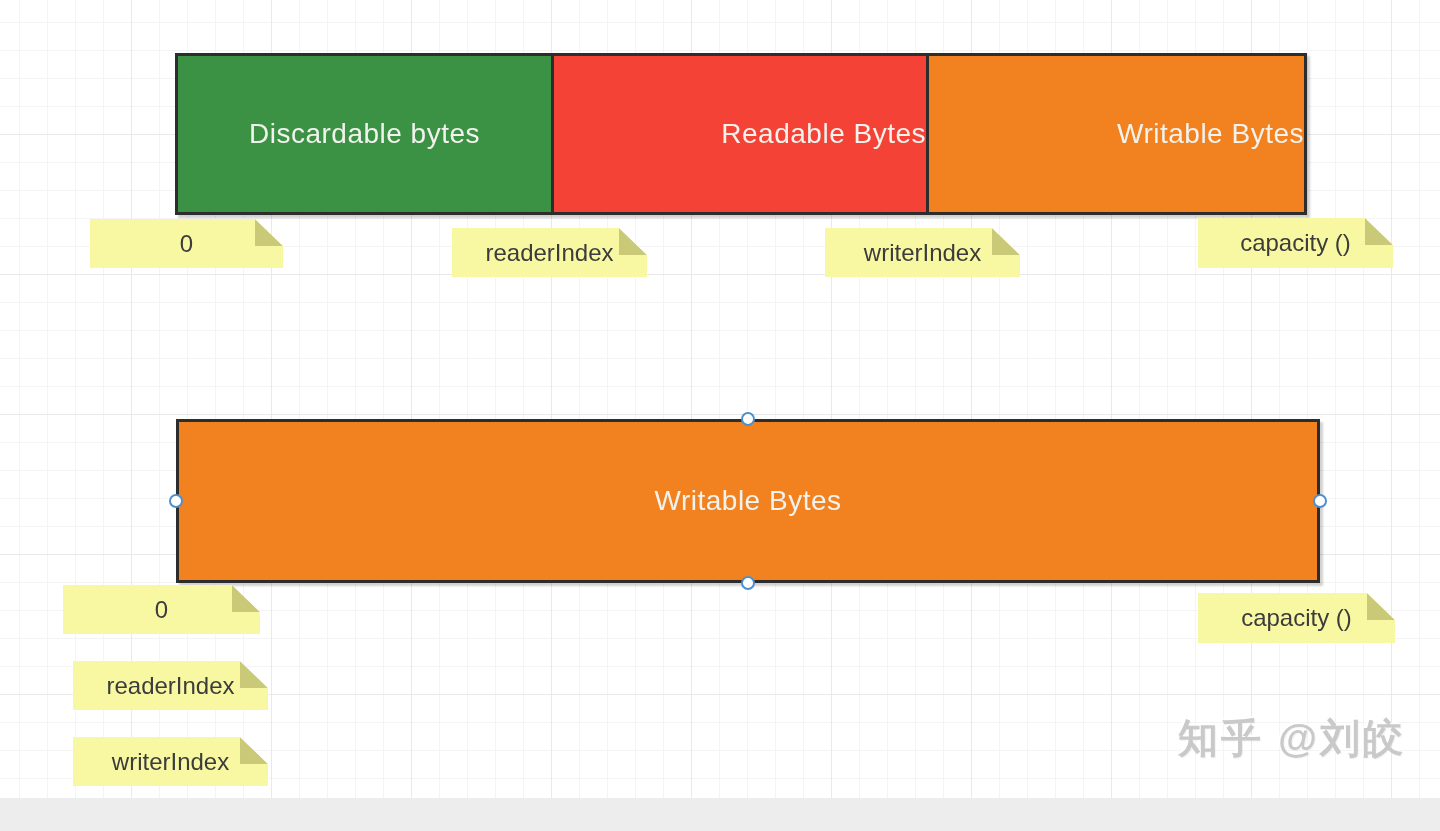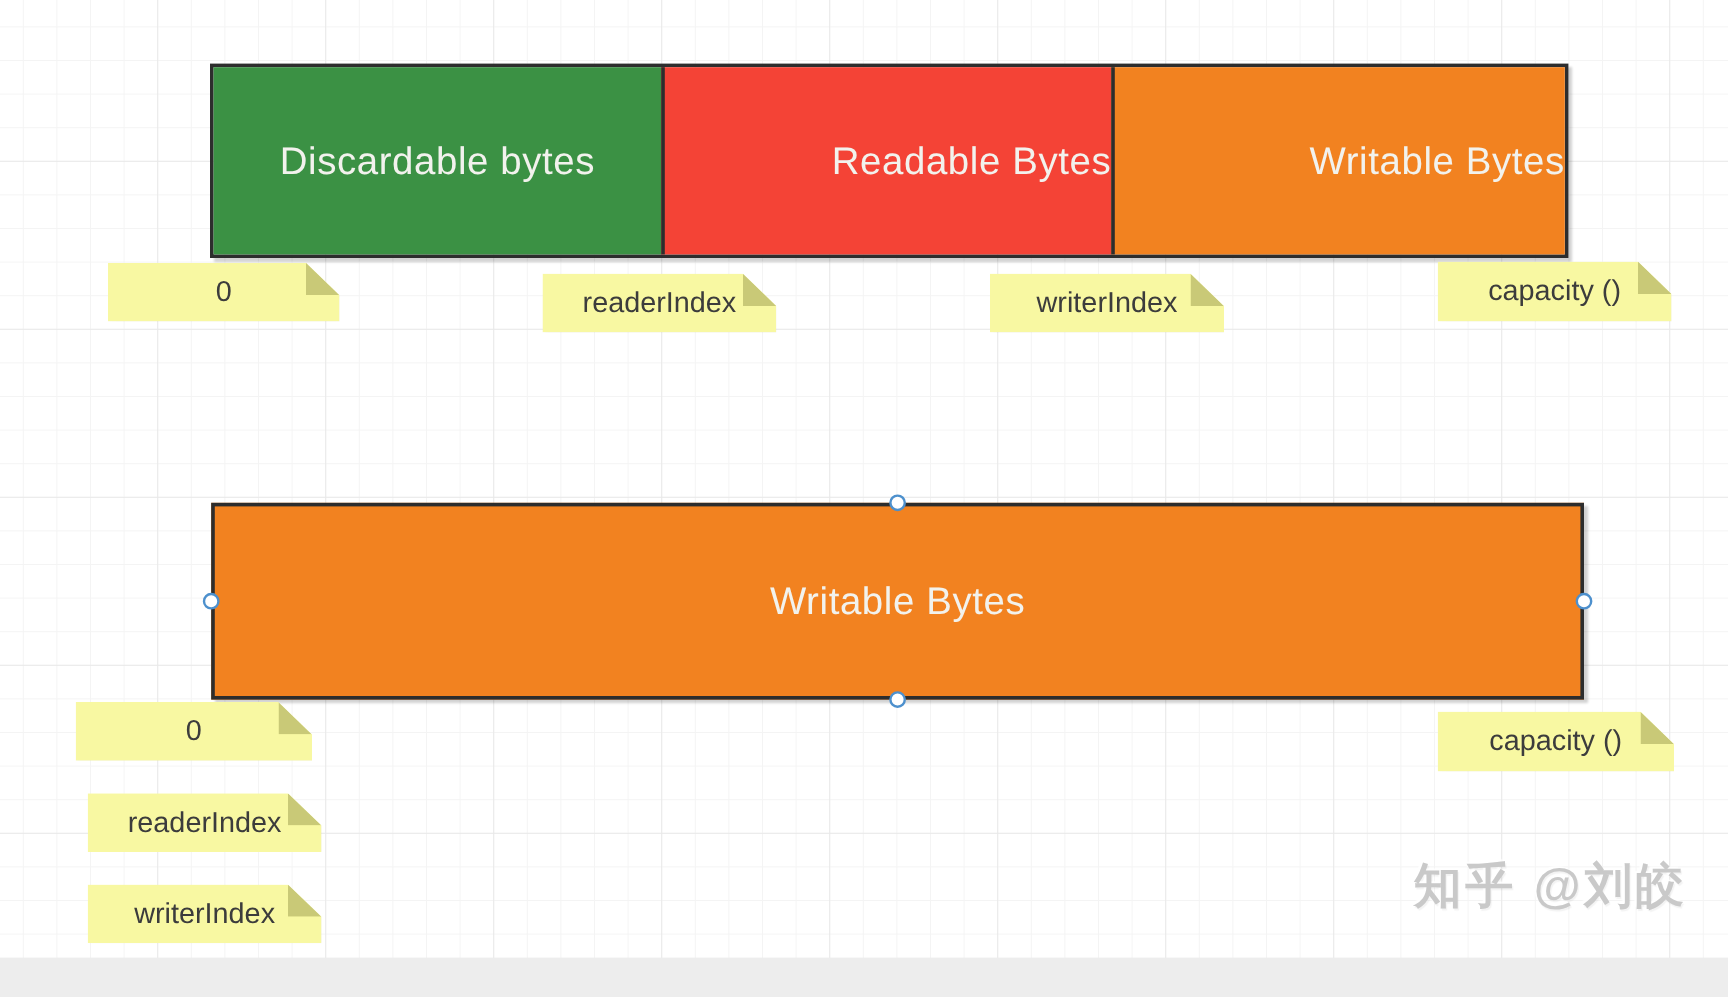--- a/index.html
+++ b/index.html
@@ -26,21 +26,21 @@
   .topbar{
     position:absolute;left:175px;top:53px;width:1132px;height:162px;
     display:flex;border:3px solid var(--border_dark);
     box-shadow:3px 3px 2px rgba(0,0,0,0.18);
   }
   .seg{display:flex;align-items:center;justify-content:center;}
   .seg + .seg{border-left:3px solid var(--border_dark);justify-content:flex-end;}
   .seg-green{flex:377;background:var(--green);}
   .seg-red{flex:376;background:var(--red);}
   .seg-orange{flex:379;background:var(--orange);}
-  .seg-label{font-size:32px;color:var(--box_label_text);letter-spacing:.5px;}
+  .seg-label{font-size:28px;color:var(--box_label_text);letter-spacing:.5px;}
   
   .bigbox{
     position:absolute;left:176px;top:419px;width:1144px;height:164px;
     background:var(--orange);border:3px solid var(--border_dark);
     display:flex;align-items:center;justify-content:center;
     box-shadow:3px 3px 2px rgba(0,0,0,0.18);
   }
   
   .handle{
     position:absolute;width:14px;height:14px;border-radius:50%;

